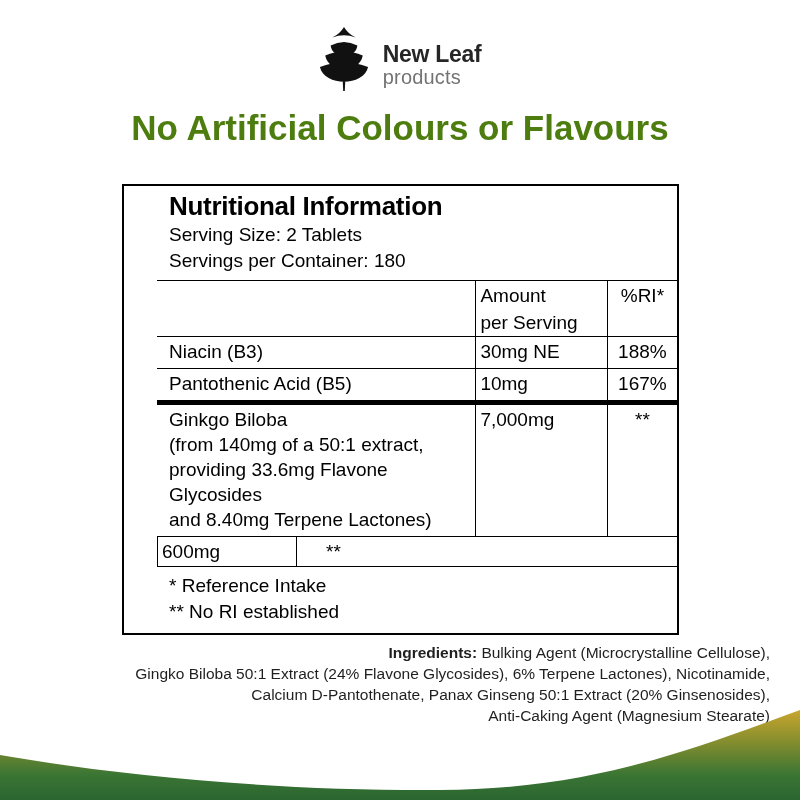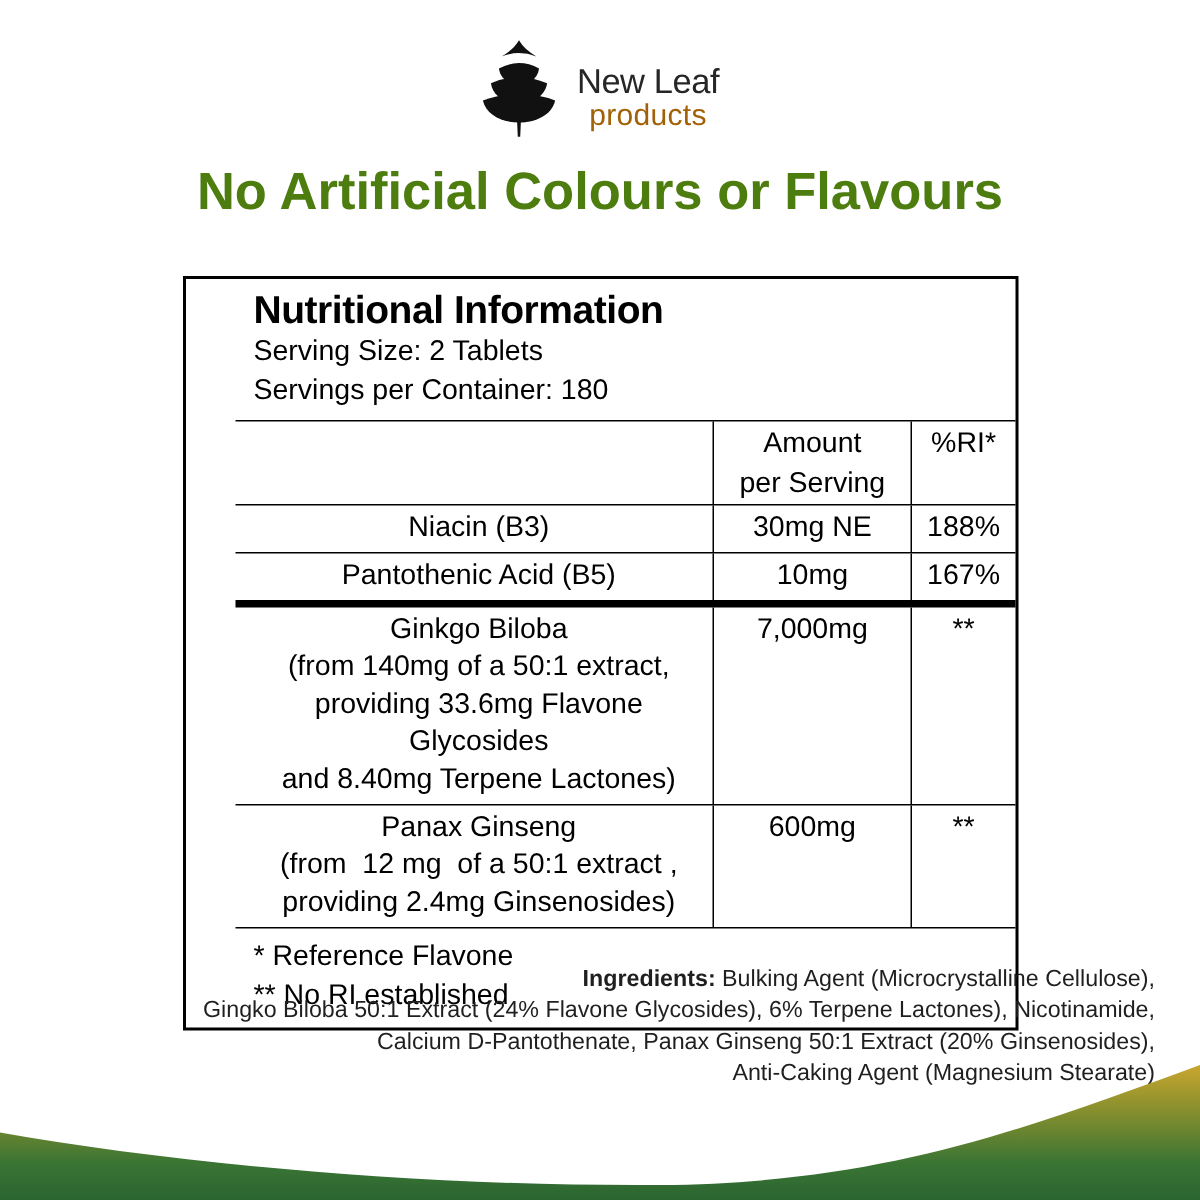--- a/index.html
+++ b/index.html
@@ -8,39 +8,39 @@
     position:relative; width:800px; height:800px; background:#ffffff;
     font-family:"Liberation Sans", sans-serif; color:#1b1b1b; overflow:hidden;
     margin:0 auto;
   }
 
   
   .logo { position:absolute; top:26px; left:0; width:100%;
           display:flex; justify-content:center; align-items:center; gap:14px; }
   .logo svg { display:block; }
   .logo-text { display:flex; flex-direction:column; padding-top:12px; }
-  .logo-name { font-size:23px; font-weight:400; color:#262626; letter-spacing:-0.3px; line-height:24px; }
-  .logo-sub  { font-size:20px; font-weight:400; color:#a16207; letter-spacing:0.2px; line-height:22px;text-align:center; }
+  .logo-name { font-size:23px; font-weight:700; color:#262626; letter-spacing:-0.3px; line-height:24px; }
+  .logo-sub  { font-size:20px; font-weight:400; color:#737373; letter-spacing:0.2px; line-height:22px; }
 
   
   .headline { position:absolute; top:108px; left:0; width:100%;
               text-align:center; font-size:35px; font-weight:700; color:#4d7c0f;
               letter-spacing:0px; }
 
   
   .ntable { position:absolute; left:122px; top:184px; width:557px;
             border:2px solid #000; background:#fff; color:#000;padding-left:33px; }
   .nt-head { padding:4px 12px 6px 12px; border-bottom:1px solid #000; }
   .nt-title { font-size:26px; font-weight:700; letter-spacing:-0.3px; line-height:32px; }
   .nt-serving, .nt-servings { font-size:19px; line-height:26px; }
   .nt-row { display:flex; border-bottom:1px solid #000; align-items:stretch; }
   .nt-row.thick { border-bottom:5px solid #000; }
   .nt-row.last { border-bottom:1px solid #000; }
-  .c1 { width:337px; padding:2px 6px 4px 12px; font-size:19px; line-height:25px; white-space:pre-wrap;text-align:center; }
-  .c2 { width:139px; border-left:1px solid #000; text-align:center;
+  .c1 { width:337px; padding:2px 6px 4px 12px; font-size:19px; line-height:25px; white-space:pre-wrap; }
+  .c2 { width:139px; border-left:1px solid #000; text-align:left;
         font-size:19px; line-height:25px; padding:2px 4px; white-space:pre-line; }
   .c3 { width:74px; border-left:1px solid #000; text-align:center;
         font-size:19px; line-height:25px; padding:2px 4px; }
   .hdr .c2 { line-height:27px; padding-top:1px; }
   .hdr { height:56px; }
   .nt-foot { padding:6px 12px 8px 12px; font-size:19px; line-height:26px; white-space:pre-line; }
 
   
   .ingredients { position:absolute; top:642px; left:30px; width:740px;
                  text-align:right; font-size:15.5px; line-height:21px; color:#1f1f1f; }
@@ -102,28 +102,25 @@
     <div class="nt-row">
       <div class="c1">Ginkgo Biloba
 (from 140mg of a 50:1 extract,
 providing 33.6mg Flavone Glycosides
 and 8.40mg Terpene Lactones)</div>
       <div class="c2">7,000mg</div>
       <div class="c3">**</div>
     </div>
 
     <div class="nt-row last">
-      <div class="c1">Panax Ginseng
-(from  12 mg  of a 50:1 extract ,
-providing 2.4mg Ginsenosides)</div>
       <div class="c2">600mg</div>
       <div class="c3">**</div>
     </div>
 
-    <div class="nt-foot">* Reference Flavone
+    <div class="nt-foot">* Reference Intake
 ** No RI established</div>
   </div>
 
   <div class="ingredients">
     <div><span class="lbl">Ingredients:</span><span> Bulking Agent (Microcrystalline Cellulose),</span></div>
     <div class="ing-rest">Gingko Biloba 50:1 Extract (24% Flavone Glycosides), 6% Terpene Lactones), Nicotinamide,
 Calcium D-Pantothenate, Panax Ginseng 50:1 Extract (20% Ginsenosides),
 Anti-Caking Agent (Magnesium Stearate)</div>
   </div>
 

